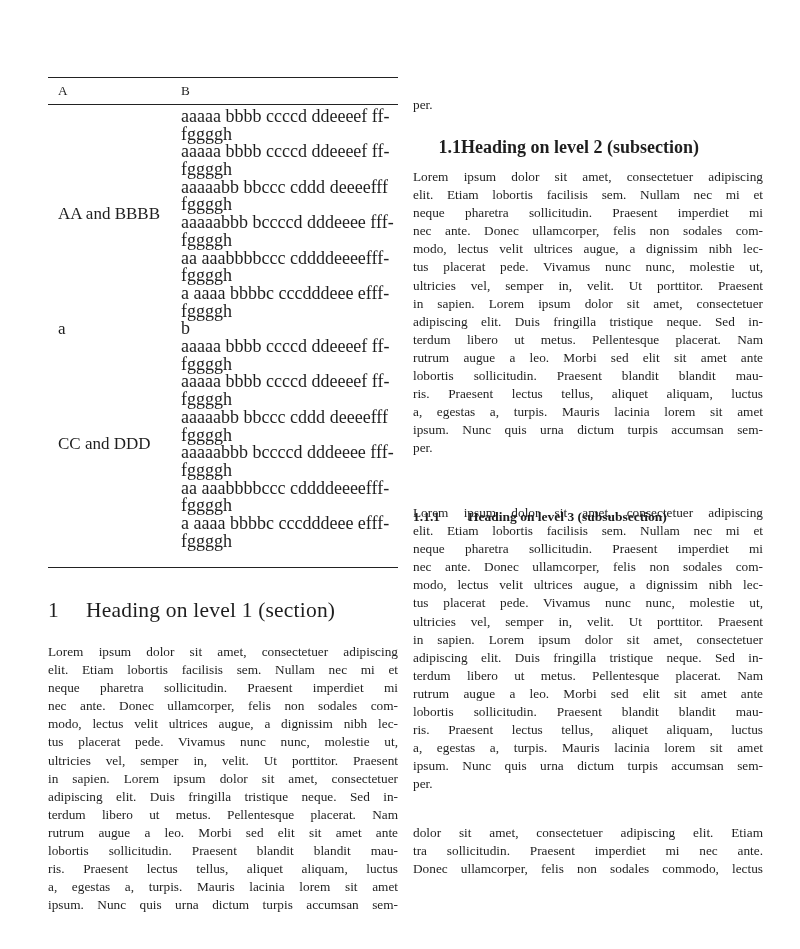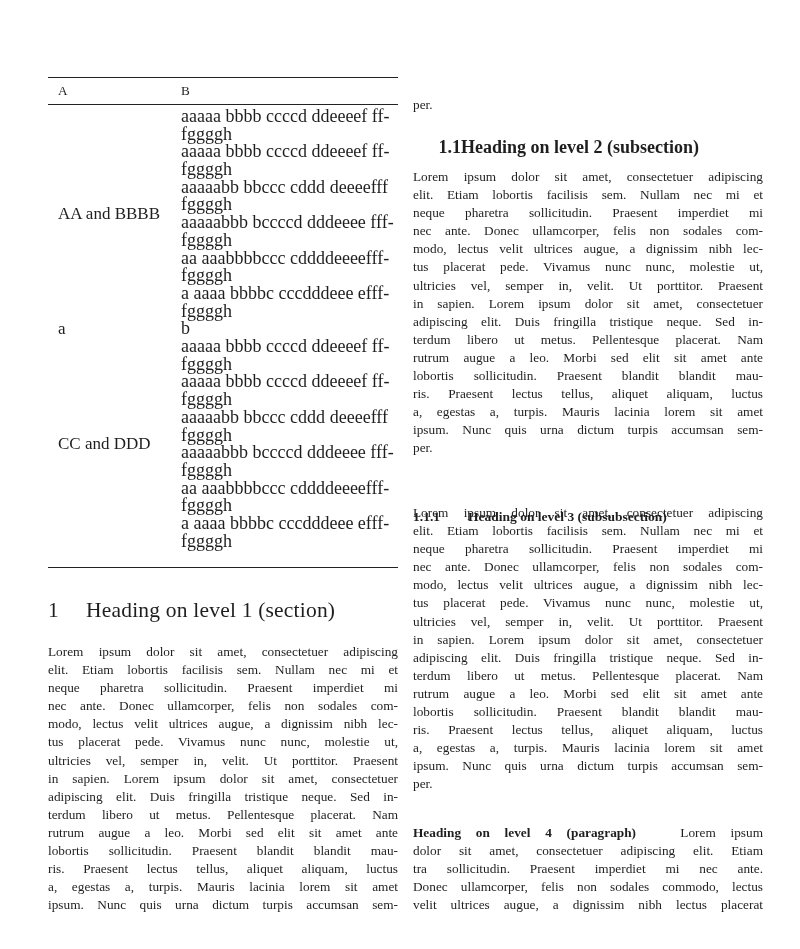--- a/index.html
+++ b/index.html
@@ -164,22 +164,20 @@
         <span class="ln">terdum libero ut metus. Pellentesque placerat. Nam</span>
         <span class="ln">rutrum augue a leo. Morbi sed elit sit amet ante</span>
         <span class="ln">lobortis sollicitudin. Praesent blandit blandit mau-</span>
         <span class="ln">ris. Praesent lectus tellus, aliquet aliquam, luctus</span>
         <span class="ln">a, egestas a, turpis. Mauris lacinia lorem sit amet</span>
         <span class="ln">ipsum. Nunc quis urna dictum turpis accumsan sem-</span>
         <span class="ln last">per.</span>
       </div>
 
     <div class="para abs" style="top:807px;">
-      <span class="ln"><span class="para-heading">Heading on level 4 (paragraph)</span>&nbsp;&nbsp;&nbsp;<span>Lorem ipsum</span></span>
       <div id="para-lines">
           <span class="ln">dolor sit amet, consectetuer adipiscing elit. Etiam</span>
           <span class="ln">tra sollicitudin. Praesent imperdiet mi nec ante.</span>
           <span class="ln">Donec ullamcorper, felis non sodales commodo, lectus</span>
-          <span class="ln">velit ultrices augue, a dignissim nibh lectus placerat</span>
         </div>
     </div>
   </div>
 </div>
 
 </body></html>

